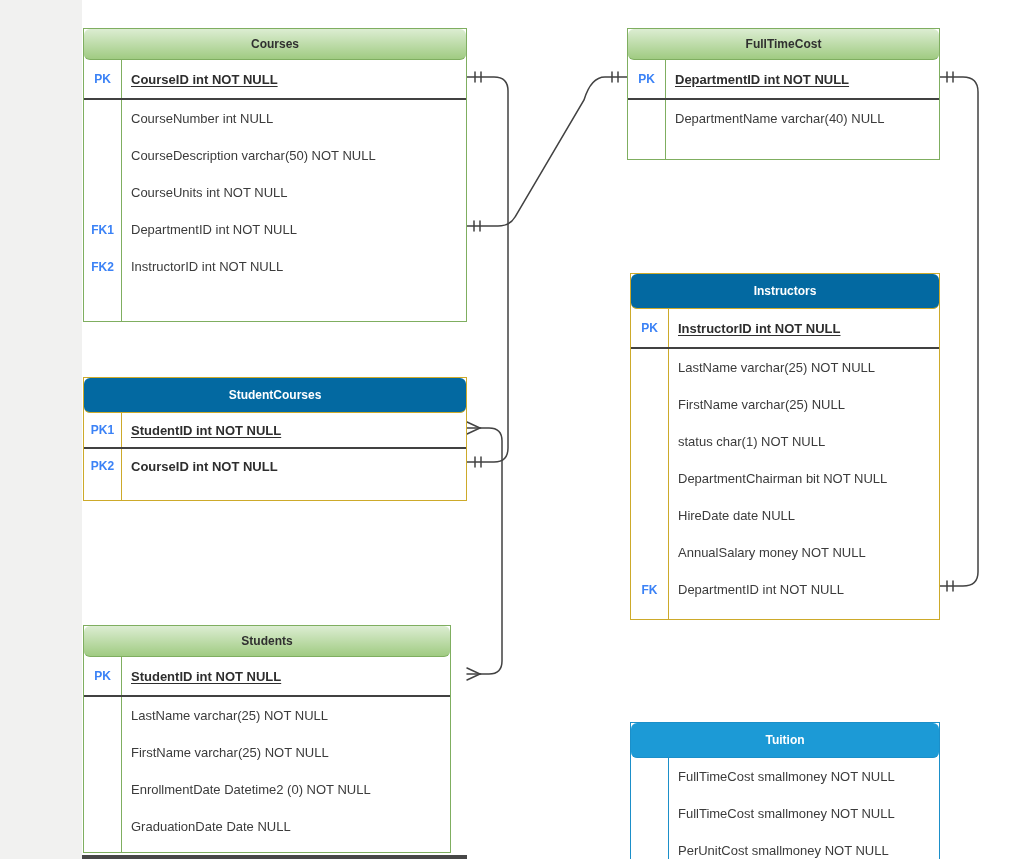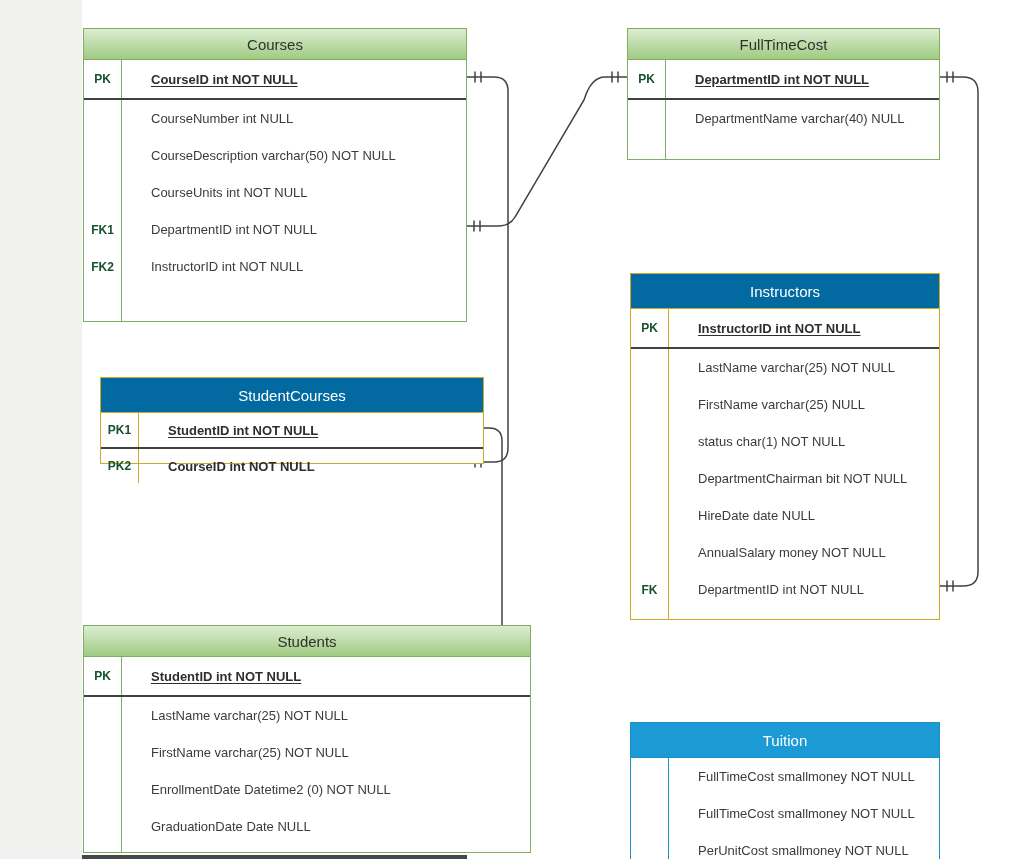--- a/index.html
+++ b/index.html
@@ -10,44 +10,44 @@
   #left-margin{position:absolute;left:0;top:0;width:82px;height:859px;background:#f1f1f0;}
   #window-edge{position:absolute;left:82px;top:855px;width:385px;height:4px;background:#474747;}
 
   svg.links{position:absolute;left:0;top:0;z-index:1;}
   svg.links path, svg.links line, svg.links polyline{
     stroke:#424242;stroke-width:1.5;fill:none;stroke-linecap:round;
   }
 
   .erd-table{position:absolute;z-index:2;background:#ffffff;border:1px solid var(--bd);box-sizing:border-box;display:flex;flex-direction:column;}
   .hdr{flex:0 0 auto;display:flex;align-items:center;justify-content:center;
-       font-size:15px;font-weight:normal;border-bottom:1px solid var(--bd);}
+       font-size:12px;font-weight:bold;border-bottom:1px solid var(--bd);border-radius:6px;}
   .body{flex:1 1 auto;position:relative;display:flex;flex-direction:column;}
   .body::before{content:"";position:absolute;left:37px;top:0;bottom:0;width:1px;background:var(--bd);}
   .row{display:flex;align-items:center;height:37px;flex:0 0 auto;position:relative;}
-  .row .key{width:37px;flex:0 0 37px;text-align:center;font-size:12px;font-weight:bold;color:#14532d;}
-  .row .attr{padding-left:10px;font-size:13px;color:#3b3b3b;white-space:nowrap;margin-left:20px;}
+  .row .key{width:37px;flex:0 0 37px;text-align:center;font-size:12px;font-weight:bold;color:#3b82f6;}
+  .row .attr{padding-left:10px;font-size:13px;color:#3b3b3b;white-space:nowrap;}
   .row.pk{height:38px;border-bottom:2px solid #414141;}
   .row.pk .attr{font-weight:bold;color:#2e2e2e;text-decoration:underline;text-underline-offset:2px;}
   .row.pk2 .attr{font-weight:bold;color:#2e2e2e;}
 
   .theme-green{--bd:#7fae60;}
   .theme-green .hdr{height:30px;background:linear-gradient(#dcedd2,#a0cb82);color:#303030;}
   .theme-yellow{--bd:#cdaa2a;}
   .theme-yellow .hdr{height:34px;background:#0369a1;color:#ffffff;}
   .theme-blue{--bd:#1b8fc9;}
   .theme-blue .hdr{height:34px;background:#1c9ad6;color:#ffffff;}
 
   #t-courses{left:83px;top:28px;width:384px;height:294px;}
   #t-departments{left:627px;top:28px;width:313px;height:132px;}
-  #t-studentcourses{left:100px;top:377px;width:384px;height:87px;}
+  #t-studentcourses{left:83px;top:377px;width:384px;height:124px;}
   #t-studentcourses .row{height:34px;}
   #t-studentcourses .row.pk{height:34px;}
   #t-instructors{left:630px;top:273px;width:310px;height:347px;}
-  #t-students{left:83px;top:625px;width:448px;height:228px;}
+  #t-students{left:83px;top:625px;width:368px;height:228px;}
   #t-tuition{left:630px;top:722px;width:310px;height:150px;}
 </style>
 </head>
 <body>
 
 <div id="canvas">
   <div id="left-margin"></div>
 
   <svg class="links" width="1024" height="859" viewBox="0 0 1024 859">
 

